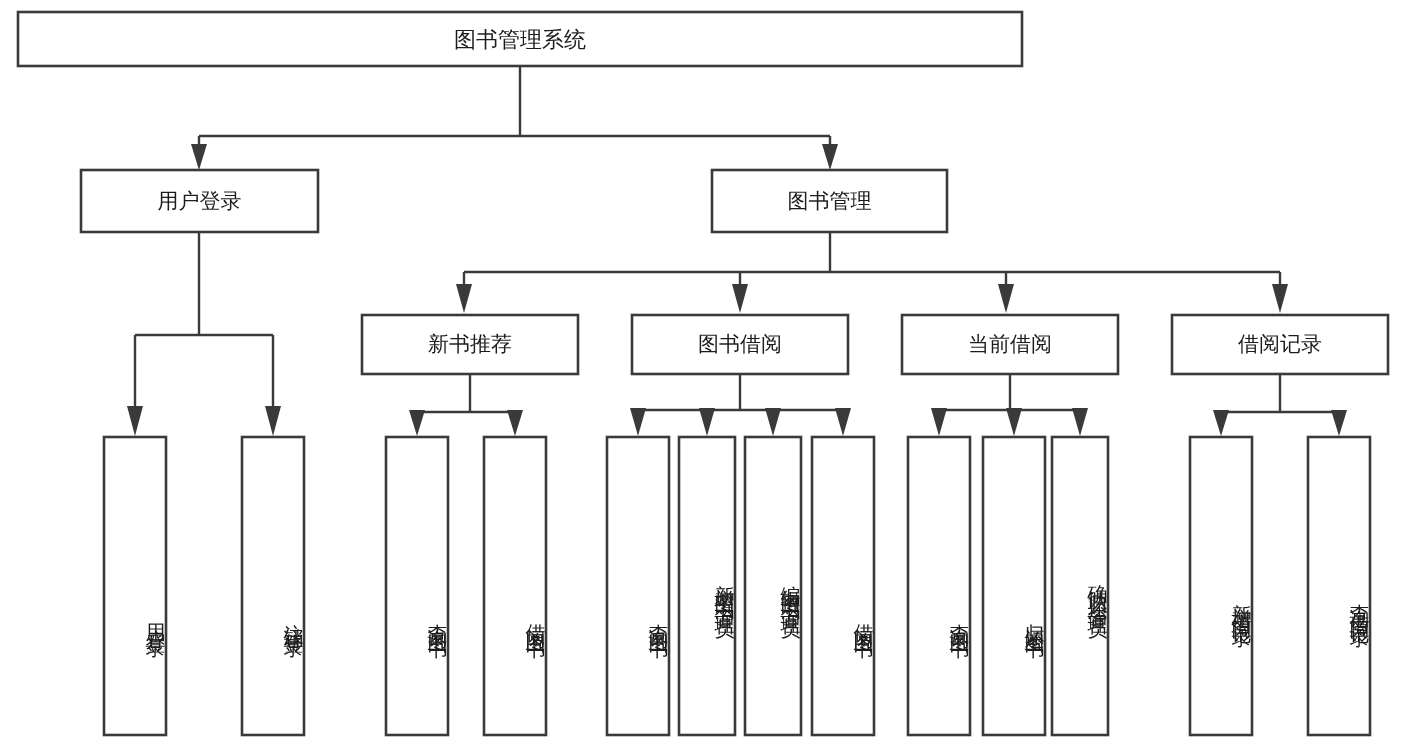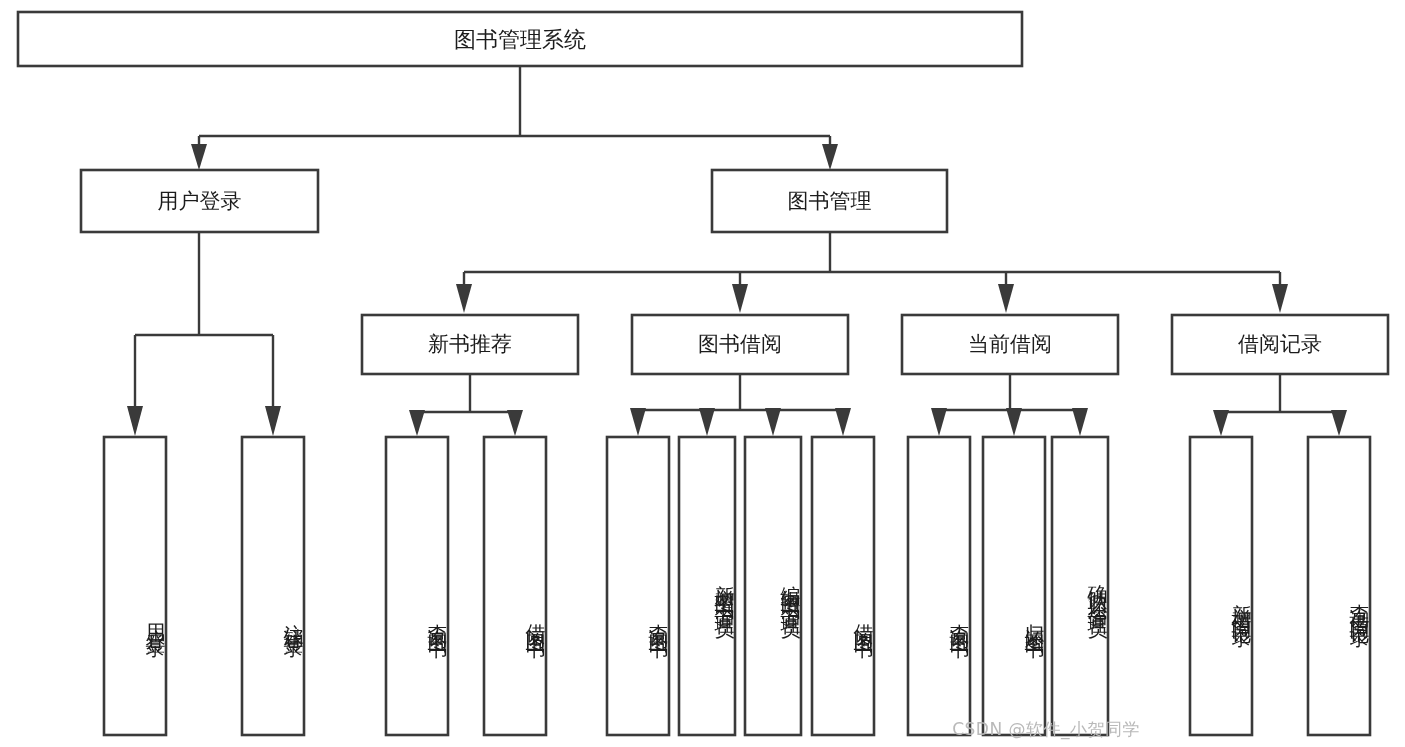--- a/index.html
+++ b/index.html
@@ -219,15 +219,14 @@
   <div class="leaf-label-wrap" style="left:607px; top:500px; width:62px; height:235px;">查询图书</div>
   <div class="leaf-label-wrap" style="left:679px; top:447px; width:56px; height:288px;">新增图书（管理员）</div>
   <div class="leaf-label-wrap" style="left:745px; top:447px; width:56px; height:288px;">编辑图书（管理员）</div>
   <div class="leaf-label-wrap" style="left:812px; top:500px; width:62px; height:235px;">借阅图书</div>
   <div class="leaf-label-wrap" style="left:908px; top:500px; width:62px; height:235px;">查询图书</div>
   <div class="leaf-label-wrap" style="left:983px; top:500px; width:62px; height:235px;">归还图书</div>
   <div class="leaf-label-wrap" style="left:1052px; top:447px; width:56px; height:288px;">确认归还（管理员）</div>
   <div class="leaf-label-wrap" style="left:1190px; top:470px; width:62px; height:265px;">新增借阅记录</div>
   <div class="leaf-label-wrap" style="left:1308px; top:470px; width:62px; height:265px;">查询借阅记录</div>
 
-  <div class="watermark">CSDN @软件_小贺同学</div>
 
 </div>
 
 </body></html>

